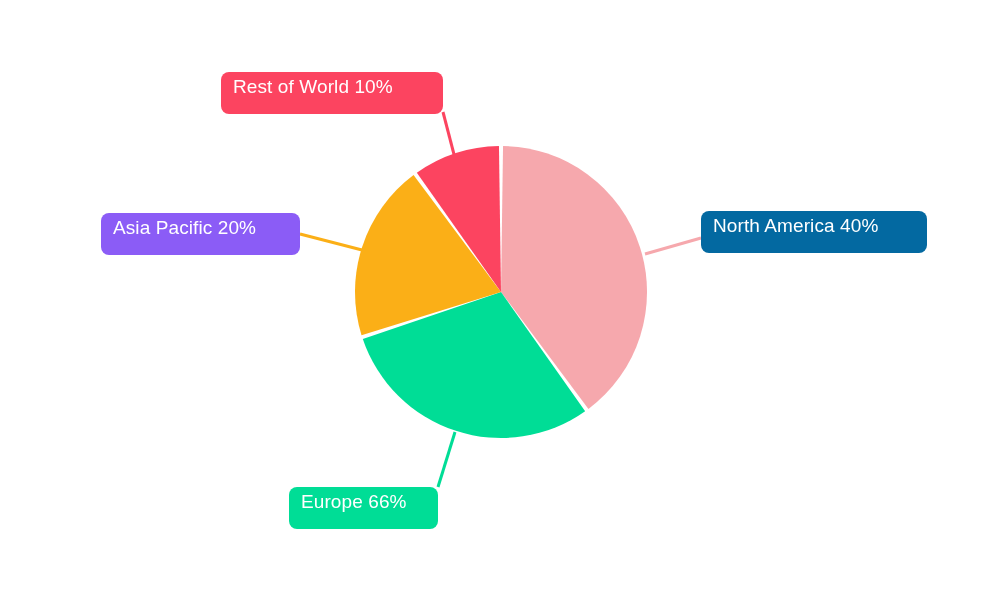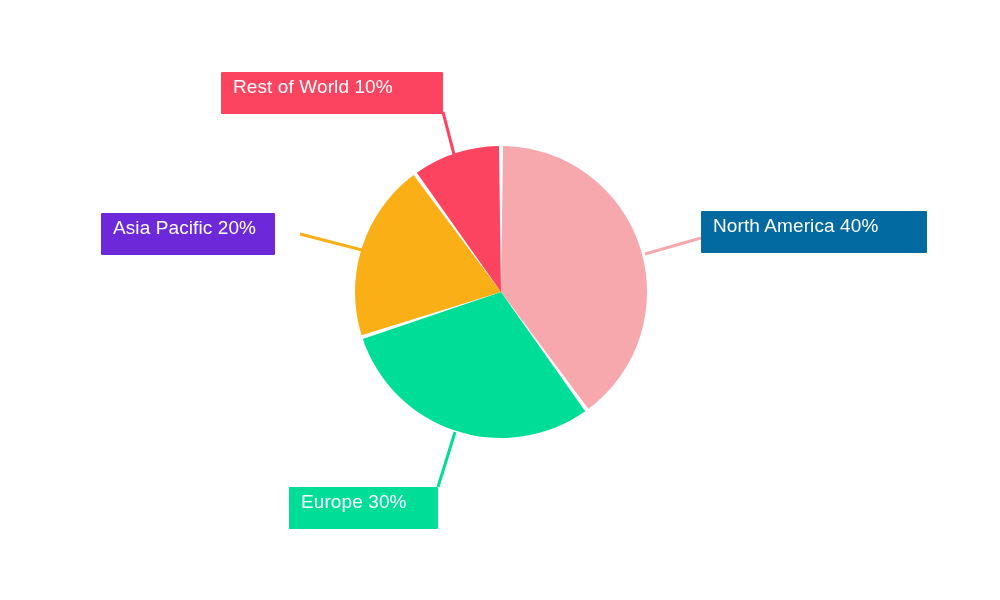--- a/index.html
+++ b/index.html
@@ -33,21 +33,21 @@
     display: flex;
     align-items: center;
     box-sizing: border-box;
     color: #ffffff;
     font-family: "Liberation Sans", sans-serif;
     font-size: 19px;
     line-height: 1;
     letter-spacing: 0.1px;
     white-space: nowrap;
     padding: 11px 12px 24px 12px;
-    border-radius: 1px;
+    border-radius: 8px;
   }
 </style>
 </head>
 <body>
 
 <div id="chart-root">
 
   <svg id="pie-svg" viewBox="0 0 1000 600">
     <rect x="0" y="0" width="1000" height="600" fill="#ffffff"></rect>
     <g id="leader-lines">
@@ -62,24 +62,24 @@
         <path d="M 501.00 292.00 L 361.53 335.17 A 146 146 0 0 1 413.54 175.09 Z" fill="#fbaf17"></path>
         <path d="M 501.00 292.00 L 416.84 172.70 A 146 146 0 0 1 498.96 146.01 Z" fill="#fc4460"></path>
       </g>
   </svg>
 
   <div class="callout-label" id="label-0" style="left: 701px; top: 211px; width: 226px; height: 42px; background: #0369a1;">
     <span>North America 40%</span>
   </div>
 
   <div class="callout-label" id="label-1" style="left: 289px; top: 487px; width: 149px; height: 42px; background: rgb(0, 221, 150);">
-    <span>Europe 30%</span>
+    <span>Europe 66%</span>
   </div>
 
-  <div class="callout-label" id="label-2" style="left: 101px; top: 213px; width: 174px; height: 42px; background: #6d28d9;">
+  <div class="callout-label" id="label-2" style="left: 101px; top: 213px; width: 199px; height: 42px; background: #8b5cf6;">
     <span>Asia Pacific 20%</span>
   </div>
 
   <div class="callout-label" id="label-3" style="left: 221px; top: 72px; width: 222px; height: 42px; background: rgb(252, 68, 96);">
     <span>Rest of World 10%</span>
   </div>
 
 </div>
 
 </body></html>

